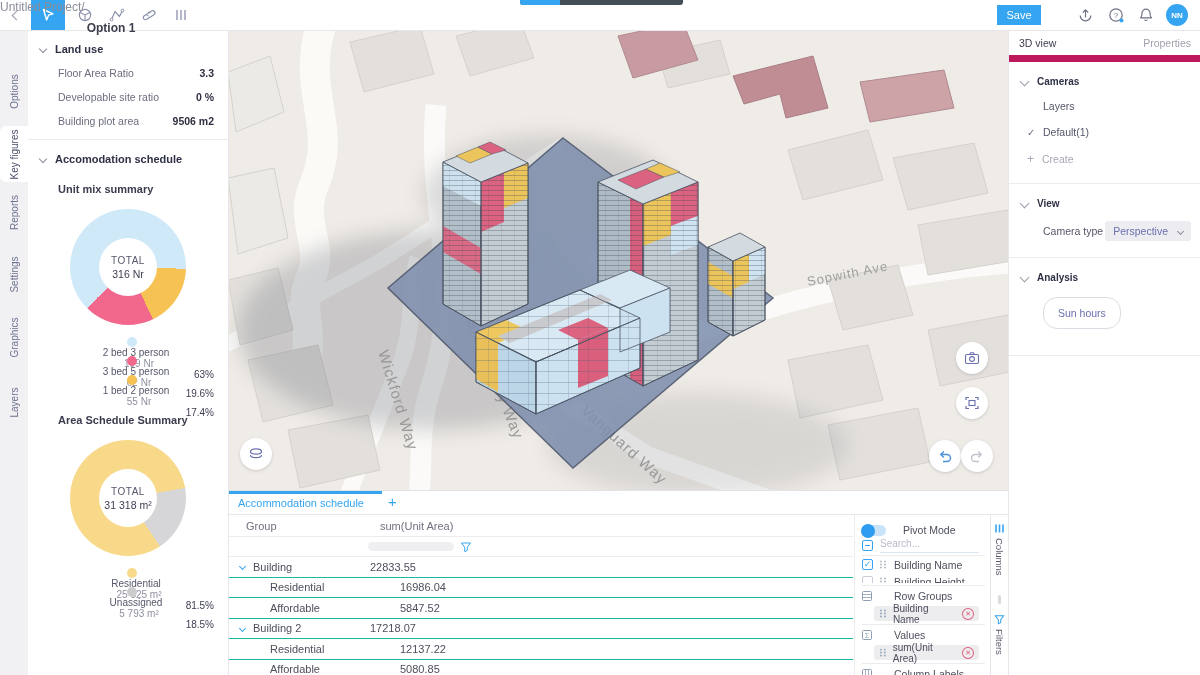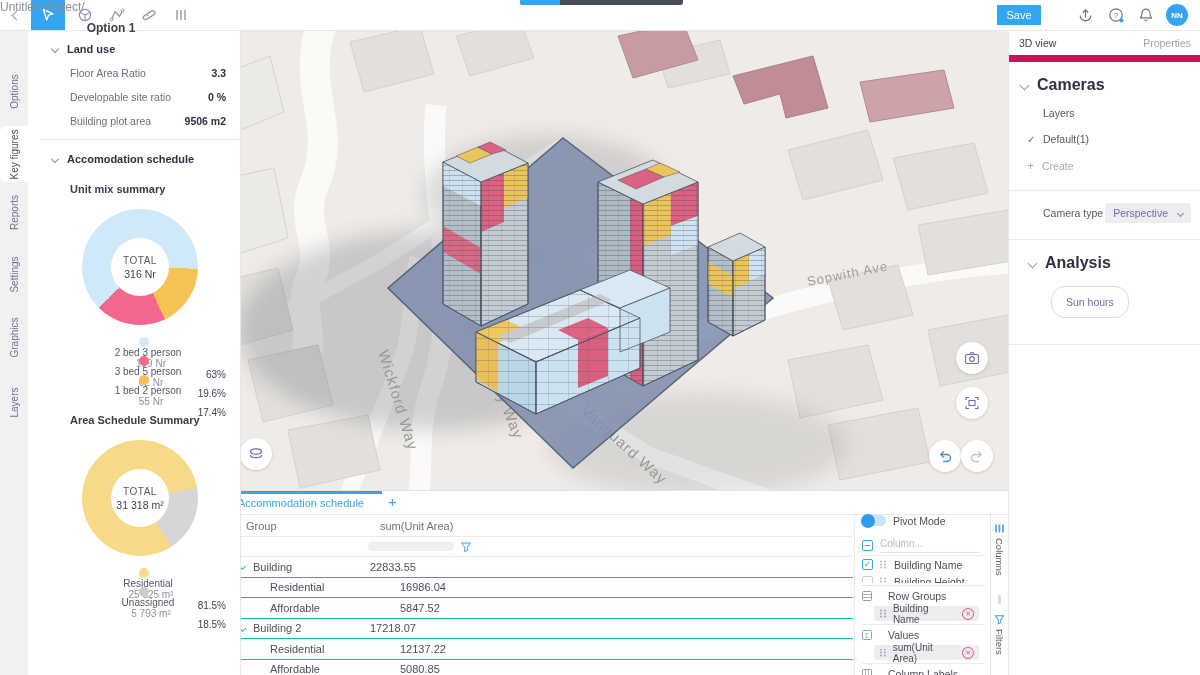--- a/index.html
+++ b/index.html
@@ -19,21 +19,21 @@
   .save-btn{position:absolute;left:997px;top:5px;width:44px;height:20px;background:#36a5f1;color:#fff;font-size:11px;border:none;border-radius:0;display:flex;align-items:center;justify-content:center;}
   .tb-icon{position:absolute;top:5px;width:20px;height:20px;display:flex;align-items:center;justify-content:center;}
   .avatar{position:absolute;left:1166px;top:4px;width:22px;height:22px;border-radius:50%;background:#36a5f1;color:#fff;font-size:8px;font-weight:700;display:flex;align-items:center;justify-content:center;}
   
   .leftrail{position:absolute;top:30px;left:0;width:28px;height:645px;background:#f1f1f4;z-index:20;}
   .rail-tab{position:absolute;left:0;width:28px;display:flex;align-items:center;justify-content:center;}
   .rail-tab span{transform:rotate(-90deg);white-space:nowrap;font-size:10px;color:#6e7191;}
   .rail-tab.active{background:#fff;border-radius:6px 0 0 6px;}
   .rail-tab.active span{color:#4a4d6b;}
   
-  .leftpanel{position:absolute;top:30px;left:40px;width:200px;height:645px;background:#fff;border-right:1px solid #e7e7eb;overflow:hidden;z-index:19;}
+  .leftpanel{position:absolute;top:30px;left:28px;width:200px;height:645px;background:#fff;border-right:1px solid #e7e7eb;overflow:hidden;z-index:19;}
   .sec-head{display:flex;align-items:center;gap:9px;padding:13px 12px 6px 12px;font-size:11px;font-weight:700;color:#2e3044;}
   .sec-head .chev{width:5px;height:5px;border-color:#8b8d9d;}
   .kv{display:flex;align-items:center;justify-content:space-between;padding:6px 14px 6px 30px;font-size:10.5px;color:#6b6d7e;}
   .kv b{color:#2e3040;font-weight:700;font-size:10.5px;}
   .divider{border-top:1px solid #ececf0;margin-top:6px;}
   .sub-title{font-size:11px;font-weight:700;color:#3a3c4e;padding:12px 0 4px 30px;}
   .donut{width:116px;height:116px;border-radius:50%;position:relative;margin:10px auto 8px auto;}
   .donut-hole{position:absolute;inset:29px;background:#fff;border-radius:50%;display:flex;flex-direction:column;align-items:center;justify-content:center;gap:2px;}
   .donut-hole .t1{font-size:10px;color:#55576a;letter-spacing:.5px;}
   .donut-hole .t2{font-size:10.5px;color:#3c3e52;}
@@ -44,21 +44,21 @@
   .lrow .lp{margin-left:auto;color:#3c3e52;}
   
   .mapview{position:absolute;top:30px;left:228px;width:780px;height:460px;overflow:hidden;background:#efebe6;}
   .map-ctl{position:absolute;width:32px;height:32px;border-radius:50%;background:#fff;box-shadow:0 1px 3px rgba(40,40,60,.18);display:flex;align-items:center;justify-content:center;}
   
   .rightpanel{position:absolute;top:30px;left:1008px;width:192px;height:645px;background:#fff;border-left:1px solid #e9e9ed;z-index:20;}
   .rp-head{height:25px;display:flex;align-items:center;justify-content:space-between;padding:0 10px;border-bottom:7px solid #be185d;}
   .rp-head .t{font-size:10.5px;color:#3c3e52;}
   .rp-head .p{font-size:10.5px;color:#a0a2ae;}
   .rp-sec{border-bottom:1px solid #ececf0;padding:6px 0 10px 0;}
-  .rp-sec-head{display:flex;align-items:center;gap:9px;padding:8px 12px 6px 12px;font-size:16px;font-weight:700;color:#2e3044;}
+  .rp-sec-head{display:flex;align-items:center;gap:9px;padding:8px 12px 6px 12px;font-size:10px;font-weight:700;color:#2e3044;}
   .rp-item{padding:7px 12px 7px 34px;font-size:10.5px;color:#55576a;display:flex;align-items:center;gap:8px;}
   .rp-item .check{color:#6b6d7e;font-size:10px;margin-left:-16px;width:8px;}
   .rp-create{color:#a7a9b4;}
   .rp-row{display:flex;align-items:center;justify-content:space-between;padding:6px 10px 6px 34px;font-size:10.5px;color:#55576a;}
   .select-pill{background:#ededf1;border-radius:3px;height:20px;display:flex;align-items:center;gap:10px;padding:0 8px;color:#6a6fae;font-size:10.5px;}
   .select-pill .chev{width:4px;height:4px;border-color:#8b8d9d;}
   .sun-btn{margin:8px 0 2px 34px;border:1px solid #dcdce4;border-radius:14px;background:#fff;color:#6a6fae;font-size:10.5px;padding:9px 14px;display:inline-block;}
   
   .bottompanel{position:absolute;top:490px;left:228px;width:780px;height:185px;background:#fff;border-top:1px solid #e3e3e7;z-index:18;}
   .btab-row{height:23px;display:flex;align-items:flex-start;border-bottom:1px solid #e8e8eb;}
@@ -71,32 +71,32 @@
   .gfilter{display:flex;height:19px;align-items:center;border-bottom:1px solid #ececef;}
   .gfilter .c1{width:140px;}
   .finput{width:86px;height:9px;background:#efeff2;border-radius:6px;}
   .trow{display:flex;height:19.5px;align-items:center;border-bottom:1px solid #14b8a6;font-size:11px;color:#4d4f5c;}
   .trow .g{width:120px;display:flex;align-items:center;gap:8px;padding-left:12px;}
   .trow.lvl1 .g{padding-left:42px;}
   .trow .chev{width:4px;height:4px;border-color:#36a5f1;}
   .trow .v{padding-left:10px;}
   
   .pivot{position:absolute;top:24px;left:626px;width:131px;height:161px;border-left:1px solid #ececef;padding-left:7px;box-sizing:border-box;}
-  .prow{display:flex;align-items:flex-start;gap:7px;height:21px;font-size:10.5px;color:#4d4f5c;}
+  .prow{display:flex;align-items:flex-end;gap:17px;height:21px;font-size:10.5px;color:#4d4f5c;}
   .toggle{width:24px;height:11px;border-radius:6px;background:#c9e4f9;position:relative;flex:0 0 auto;}
   .knob{position:absolute;left:-1px;top:-1.5px;width:14px;height:14px;border-radius:50%;background:#2d9bef;}
   .searchrow{display:flex;align-items:center;gap:7px;height:19px;border-bottom:1px solid #ececef;}
   .cb{width:11px;height:11px;border:1px solid #36a5f1;border-radius:2px;display:flex;align-items:center;justify-content:center;flex:0 0 auto;box-sizing:border-box;}
   .cb .minus{width:5px;height:1.6px;background:#36a5f1;}
   .cb .tick{color:#36a5f1;font-size:9px;line-height:9px;}
   .cb.off{border-color:#c9ccd4;}
   .search-line{flex:1;border-bottom:1px solid #d9e7f5;color:#b9bcc7;font-size:10px;height:14px;margin-right:6px;}
   .fieldrow{display:flex;align-items:center;gap:6px;height:17px;font-size:10.5px;color:#4d4f5c;}
   .clip{height:27px;overflow:hidden;}
-  .psec{display:flex;align-items:center;gap:16px;height:15px;font-size:10.5px;color:#4d4f5c;border-top:1px solid #ececef;margin-top:2px;padding-top:2px;}
+  .psec{display:flex;align-items:center;gap:22px;height:15px;font-size:10.5px;color:#4d4f5c;border-top:1px solid #ececef;margin-top:2px;padding-top:2px;}
   .pill{background:#ededf0;border-radius:3px;height:15px;display:flex;align-items:center;gap:5px;padding:0 5px;margin:3px 6px 3px 12px;font-size:10px;color:#4d4f5c;}
   .pill .x{margin-left:auto;width:10px;height:10px;border:1px solid #e0607a;border-radius:50%;color:#e0607a;font-size:7px;display:flex;align-items:center;justify-content:center;}
   .sidetabs{position:absolute;top:24px;left:762px;width:17px;height:161px;border-left:1px solid #e6e6ea;}
   .sidetab{display:flex;flex-direction:column;align-items:center;gap:4px;padding-top:8px;height:70px;}
   .sidetab span{writing-mode:vertical-rl;font-size:9.5px;color:#5a5c6e;}
   .dash{width:3px;height:9px;background:#d9dbe0;border-radius:2px;margin:2px auto;}
   svg text{font-family:"Liberation Sans",sans-serif;}
 </style>
 </head>
 <body>
@@ -441,30 +441,34 @@
         <span class="check">✓</span>
         <span>Default(1)</span>
       </div>
     <div class="rp-item rp-create">
         <span style="margin-left:-16px;font-size:12px;">+</span>
         <span>Create</span>
       </div>
   </div>
 
   <div class="rp-sec">
+    <div class="rp-sec-head">
+      <span class="chev"></span>
+      <span>View</span>
+    </div>
     <div class="rp-row">
       <span>Camera type</span>
       <span class="select-pill">
           <span>Perspective</span>
           <span class="chev"></span>
         </span>
     </div>
   </div>
 
-  <div class="rp-sec" style="padding-bottom:24px;padding-left:8px;">
+  <div class="rp-sec" style="padding-bottom:24px;">
     <div class="rp-sec-head">
       <span class="chev"></span>
       <span>Analysis</span>
     </div>
     <span class="sun-btn">Sun hours</span>
   </div>
 </div>
 
 <div class="bottompanel">
   <div class="btab-row">
@@ -530,21 +534,21 @@
     <div class="prow">
       <span class="toggle">
           <span class="knob"></span>
         </span>
       <span>Pivot Mode</span>
     </div>
     <div class="searchrow">
       <span class="cb">
           <span class="minus"></span>
         </span>
-      <span class="search-line">Column...</span>
+      <span class="search-line">Search...</span>
     </div>
     <div class="clip">
       <div class="fieldrow">
         <span class="cb">
             <span class="tick">✓</span>
           </span>
         <svg width="9" height="9" viewBox="0 0 9 9">
             <g fill="#b6bac4">
               <circle cx="2" cy="1.5" r="1"></circle>
               <circle cx="6" cy="1.5" r="1"></circle>

